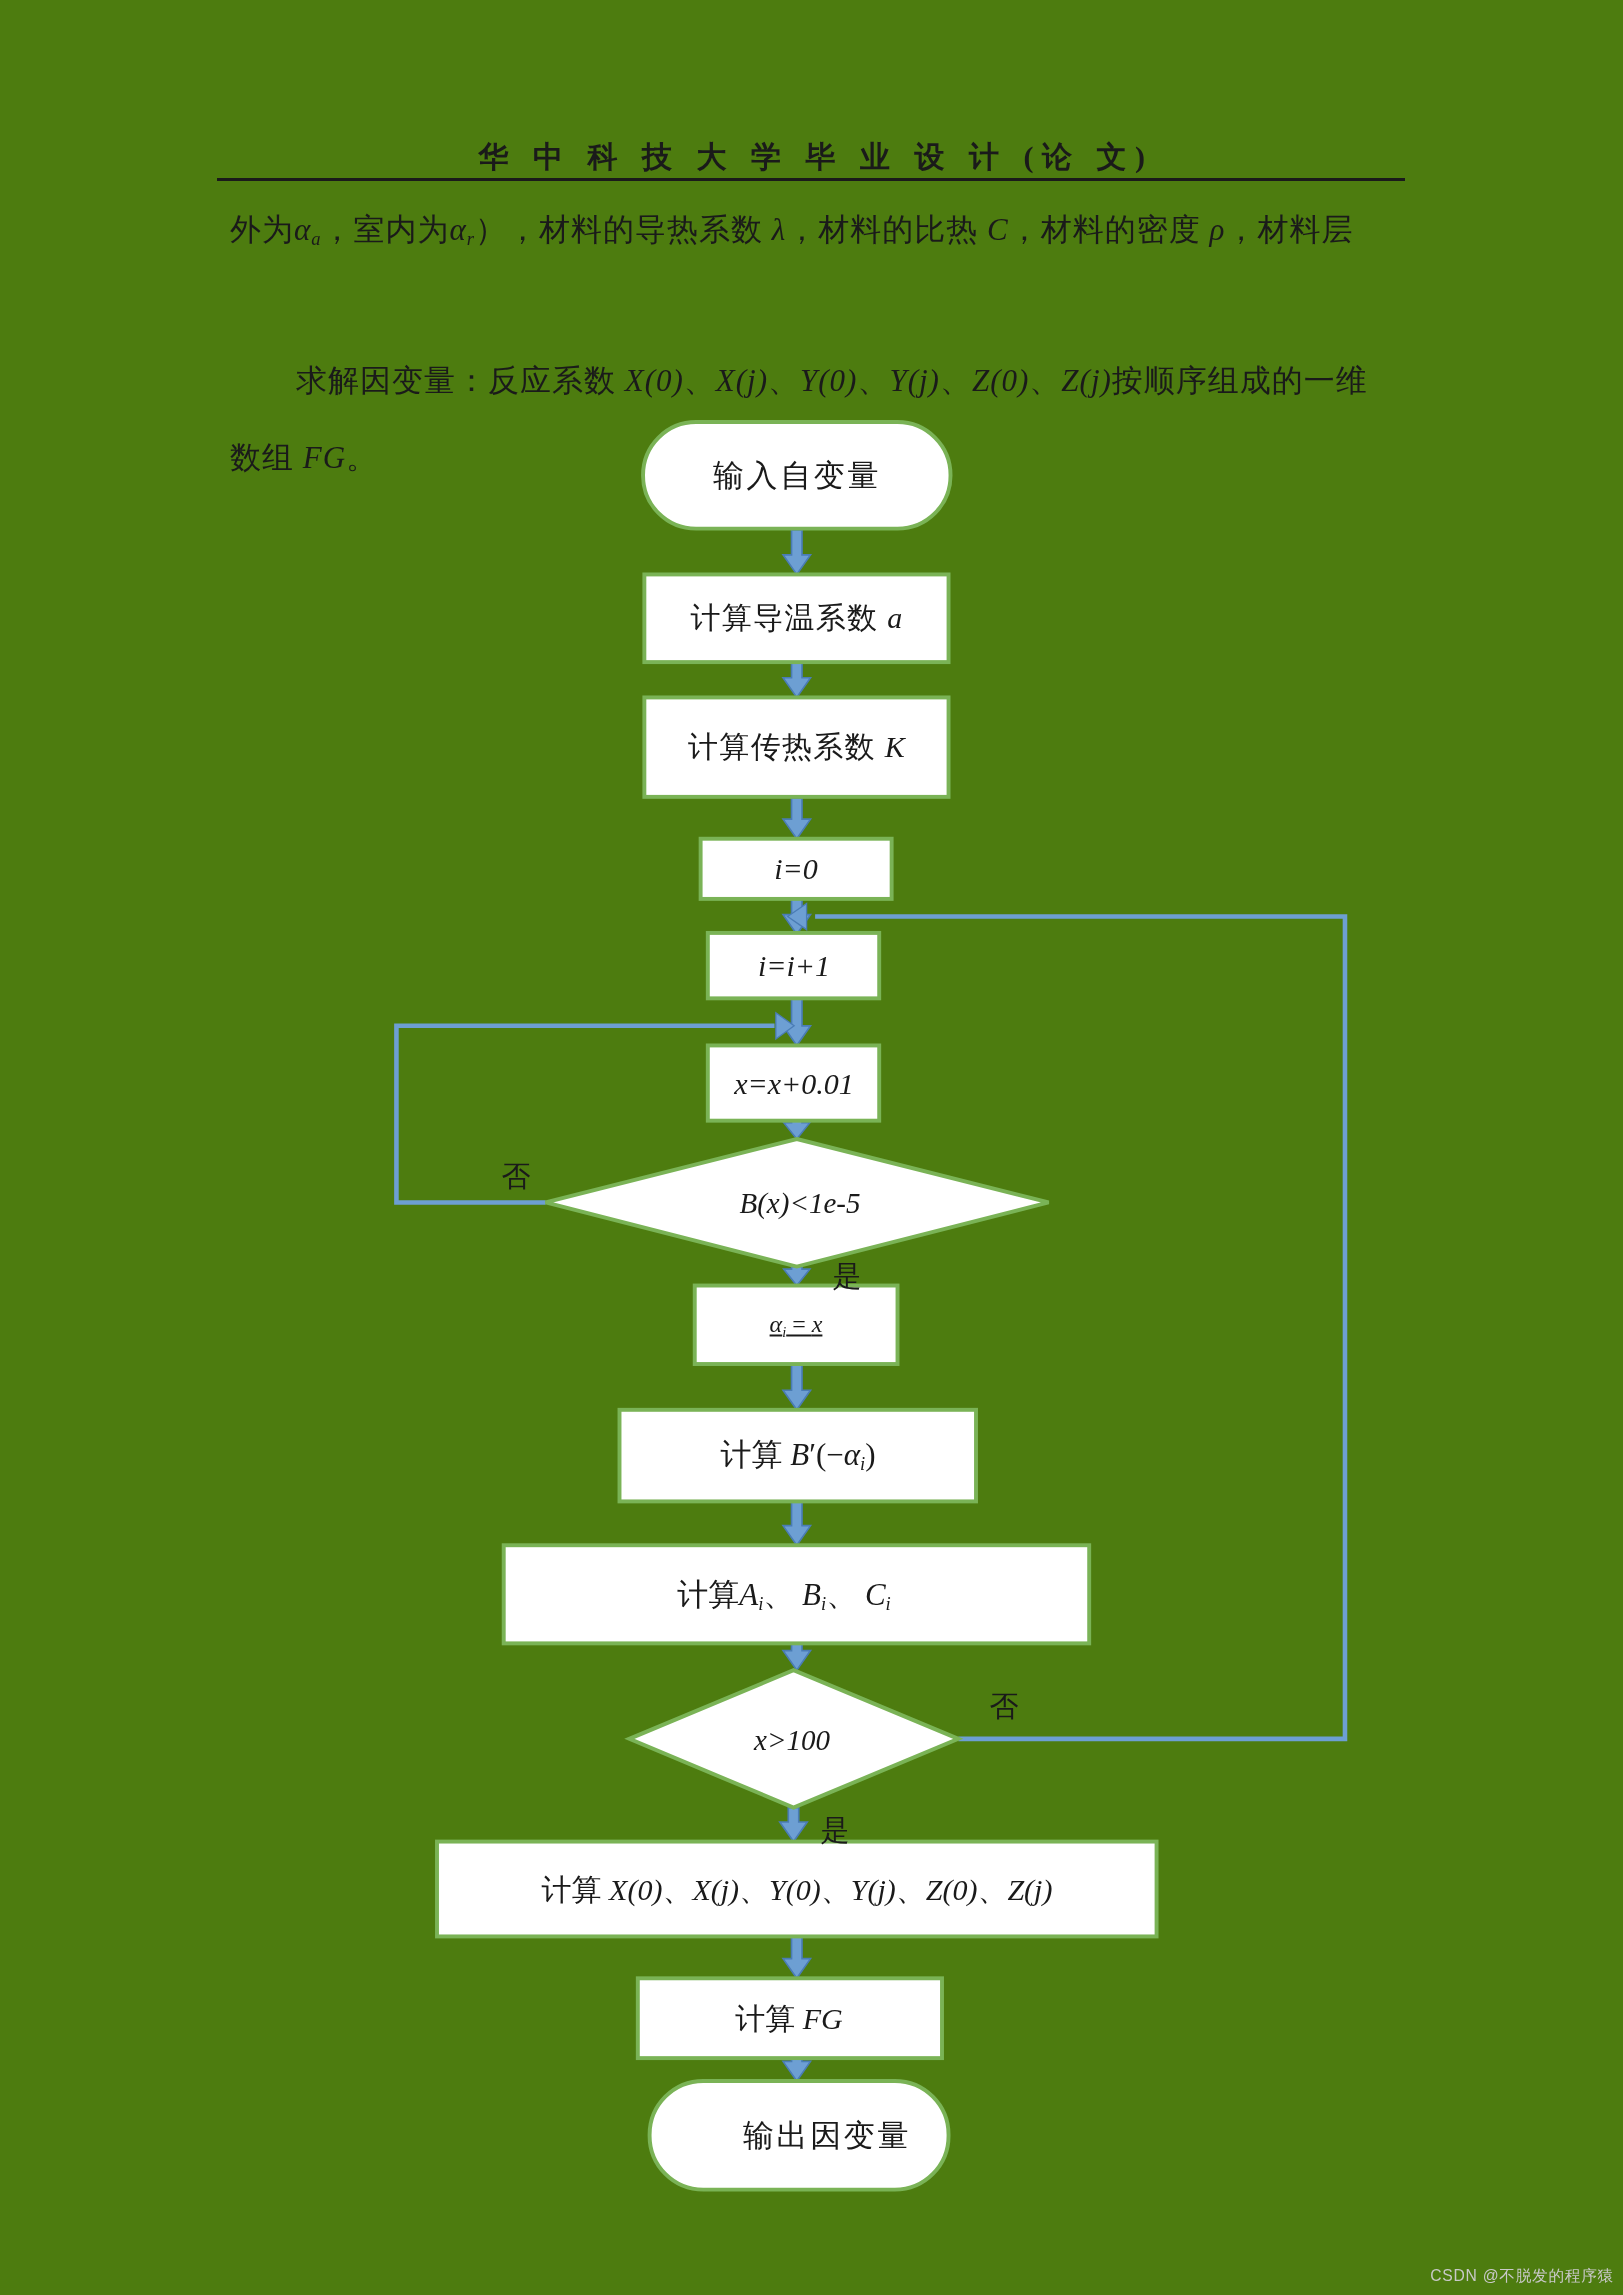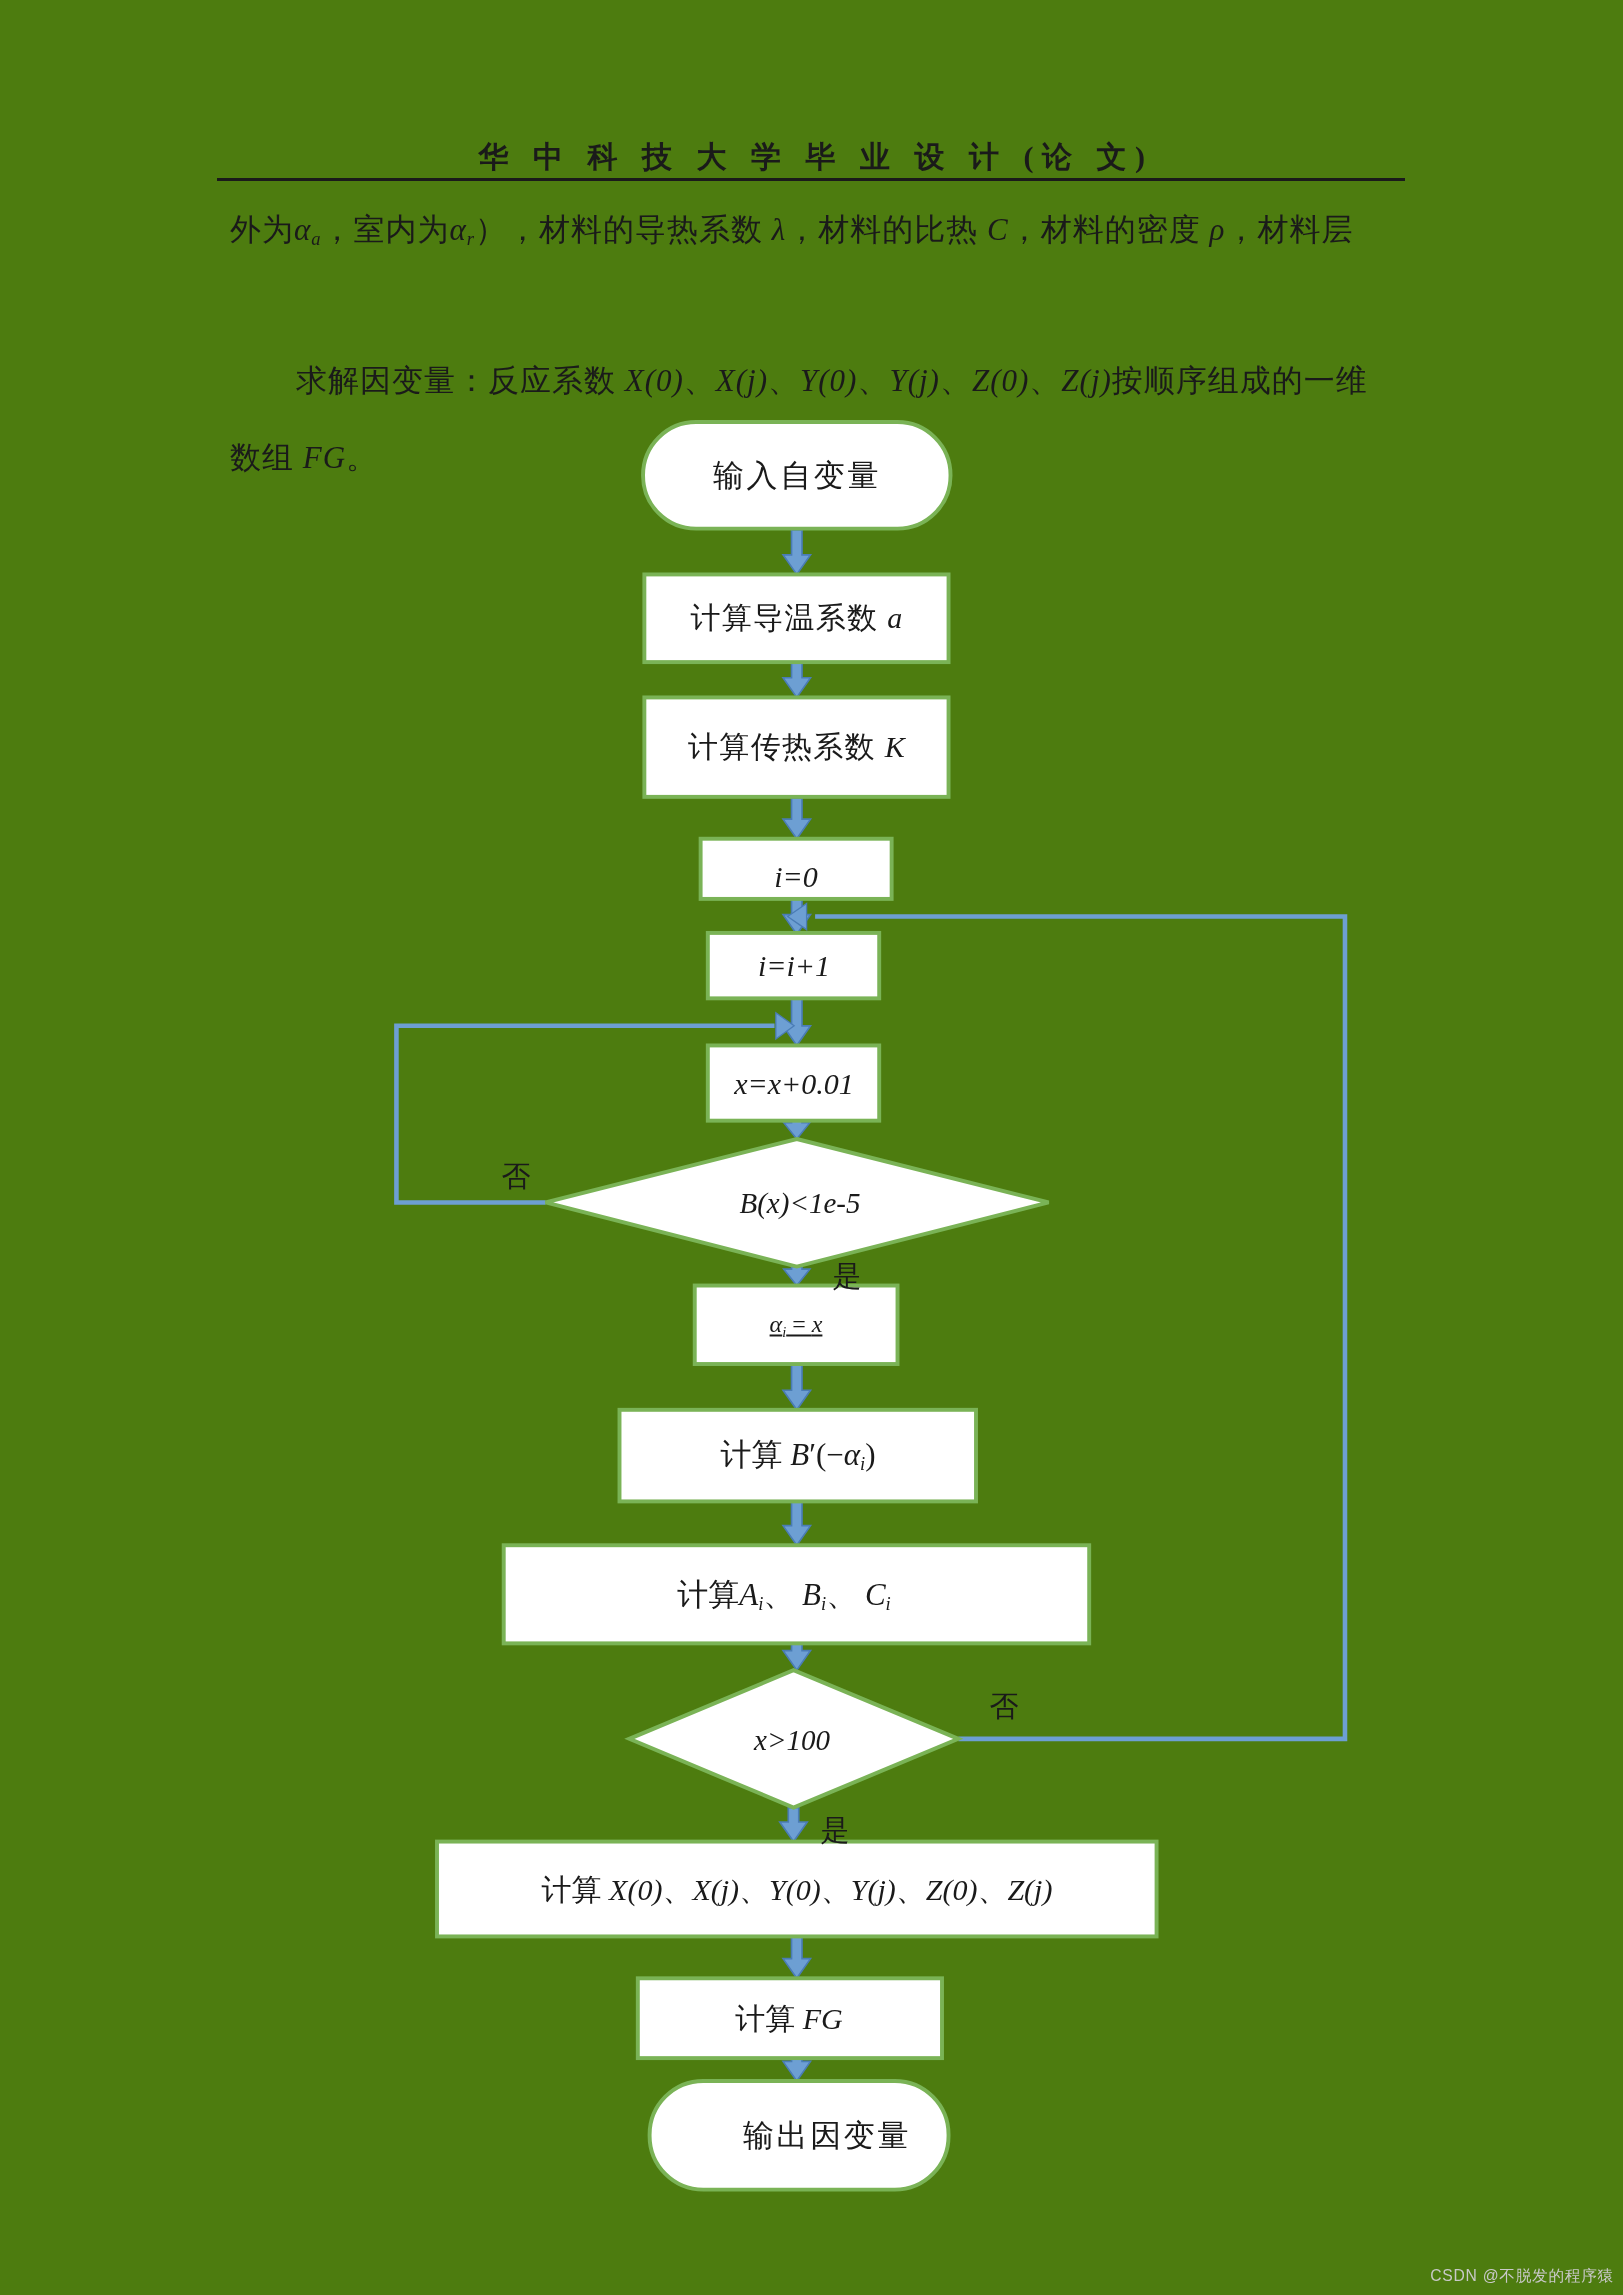--- a/index.html
+++ b/index.html
@@ -72,21 +72,21 @@
     <rect class="shape" x="770" y="2362" width="895" height="150"></rect>
     <polygon class="shape" points="1213,2553 1465,2658 1213,2763 962,2658"></polygon>
     <rect class="shape" x="668" y="2815" width="1100" height="145"></rect>
     <rect class="shape" x="975" y="3024" width="465" height="122"></rect>
     <rect class="shape" x="993" y="3181" width="457" height="166" rx="82" ry="82"></rect>
   </svg>
 
   <div class="abs ctr nlabel" style="left:797px;top:476px;font-size:31px;letter-spacing:2.6px;"><span class="seg cn">输入自变量</span></div>
   <div class="abs ctr nlabel" style="left:797px;top:618px;font-size:30px;"><span class="seg cn">计算导温系数 </span><span class="seg it">a</span></div>
   <div class="abs ctr nlabel" style="left:797px;top:747px;font-size:30px;"><span class="seg cn">计算传热系数 </span><span class="seg it">K</span></div>
-  <div class="abs ctr" style="left:796px;top:869px;font-size:30px;margin-top:8px;"><span class="seg it">i=0</span></div>
+  <div class="abs ctr" style="left:796px;top:869px;font-size:30px;"><span class="seg it">i=0</span></div>
   <div class="abs ctr" style="left:794px;top:966px;font-size:30px;"><span class="seg it">i=i+1</span></div>
   <div class="abs ctr" style="left:794px;top:1084px;font-size:30px;"><span class="seg it">x=x+0.01</span></div>
   <div class="abs ctr" style="left:800px;top:1203px;font-size:29px;"><span class="seg it">B(x)&lt;1e-5</span></div>
   <div class="abs ctr" style="left:796px;top:1326px;font-size:24px;text-decoration:underline;"><span class="seg it">α</span><span class="seg itsub">i</span><span class="seg cn"> = </span><span class="seg it">x</span></div>
   <div class="abs ctr" style="left:798px;top:1455px;font-size:31px;"><span class="seg cn">计算 </span><span class="seg it">B</span><span class="seg cn">′(−</span><span class="seg it">α</span><span class="seg itsub">i</span><span class="seg cn">)</span></div>
   <div class="abs ctr" style="left:784px;top:1595px;font-size:31px;"><span class="seg cn">计算</span><span class="seg it">A</span><span class="seg itsub">i</span><span class="seg cn">、 </span><span class="seg it">B</span><span class="seg itsub">i</span><span class="seg cn">、 </span><span class="seg it">C</span><span class="seg itsub">i</span></div>
   <div class="abs ctr" style="left:792px;top:1740px;font-size:29px;"><span class="seg it">x&gt;100</span></div>
   <div class="abs ctr" style="left:797px;top:1890px;font-size:30px;"><span class="seg cn">计算 </span><span class="seg it">X(0)</span><span class="seg cn">、</span><span class="seg it">X(j)</span><span class="seg cn">、</span><span class="seg it">Y(0)</span><span class="seg cn">、</span><span class="seg it">Y(j)</span><span class="seg cn">、</span><span class="seg it">Z(0)</span><span class="seg cn">、</span><span class="seg it">Z(j)</span></div>
   <div class="abs ctr" style="left:789px;top:2019px;font-size:30px;"><span class="seg cn">计算 </span><span class="seg it">FG</span></div>
   <div class="abs ctr nlabel" style="left:799px;top:2136px;font-size:31px;letter-spacing:2.6px;margin-left:28px;"><span class="seg cn">输出因变量</span></div>

